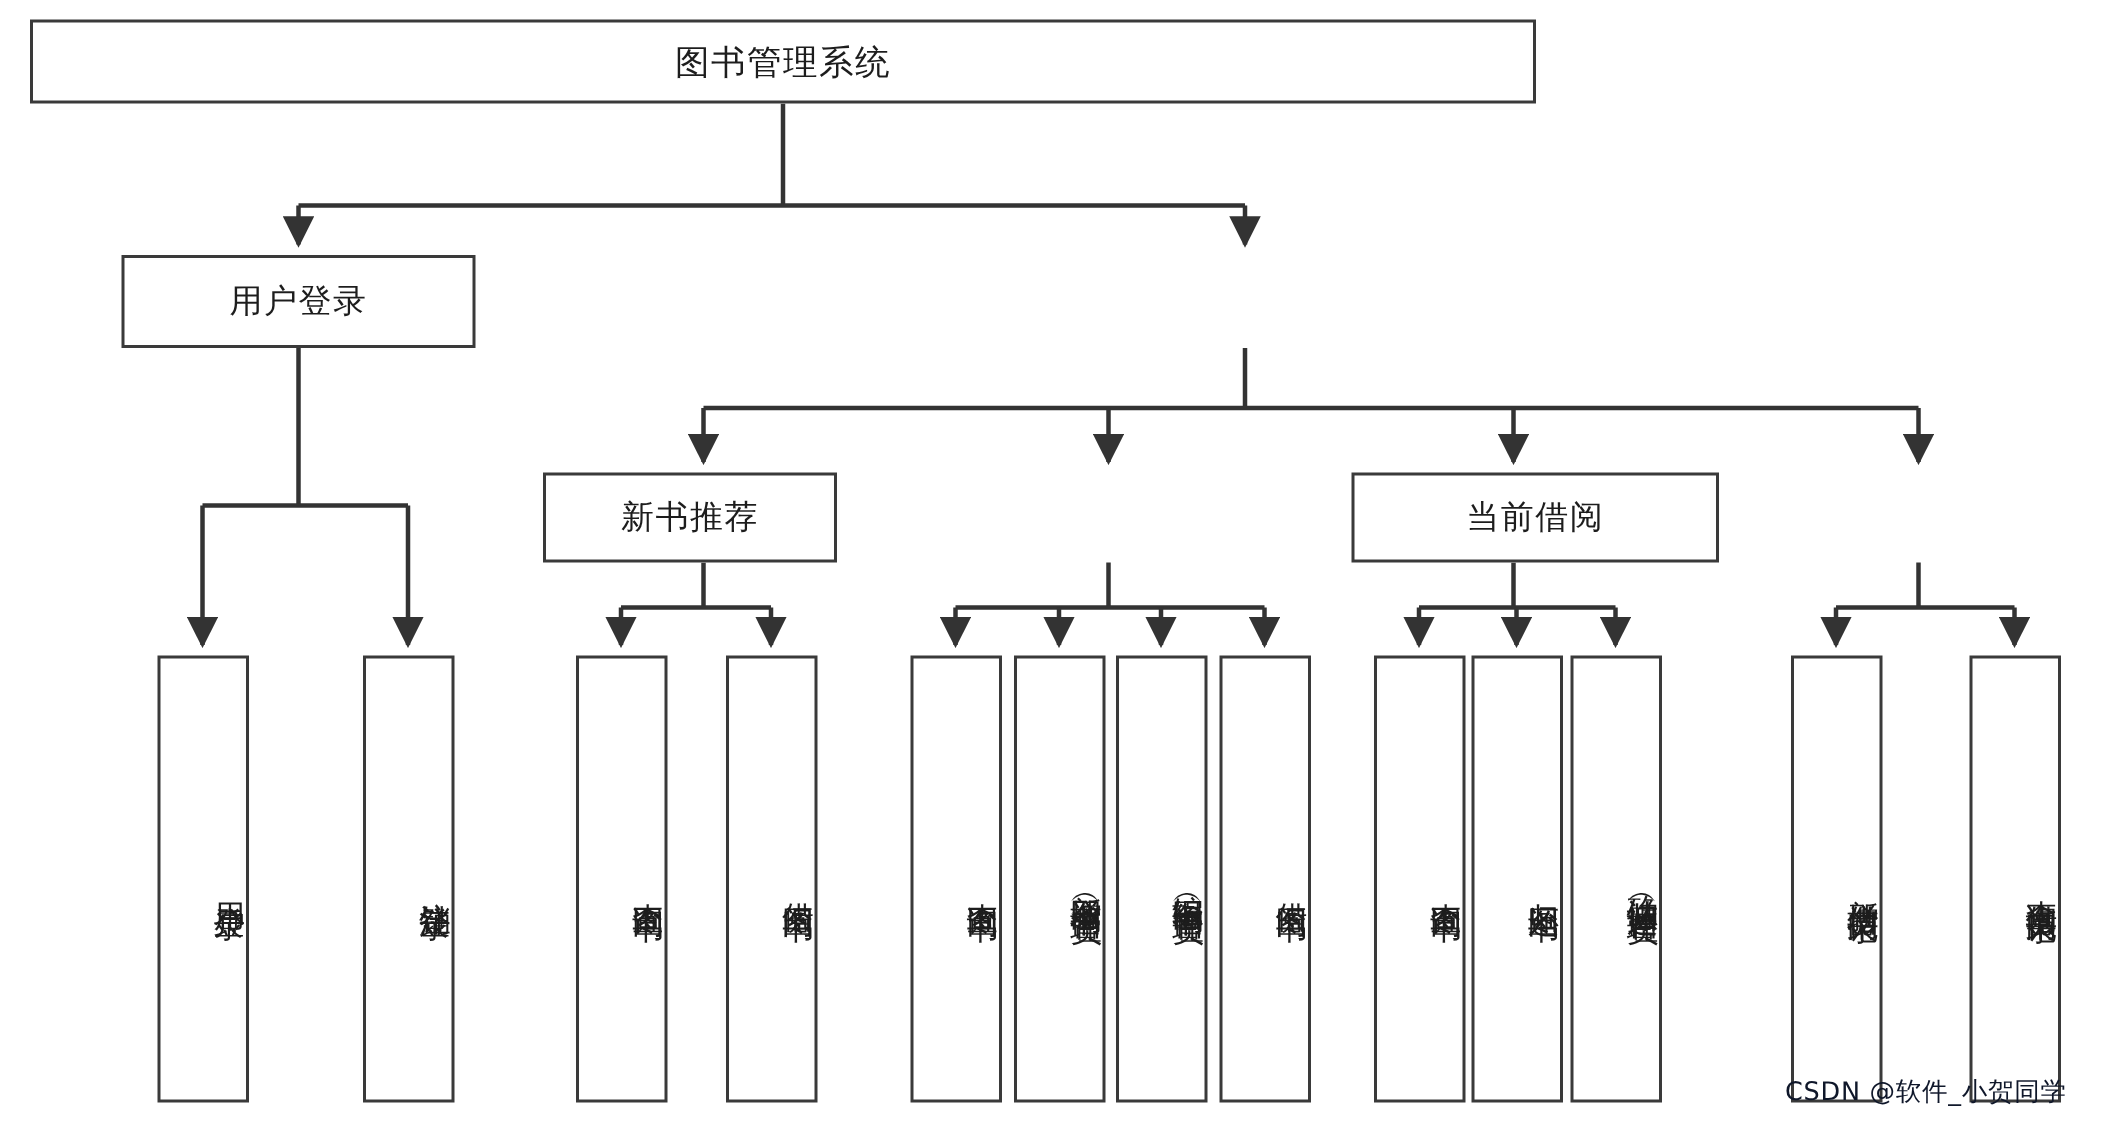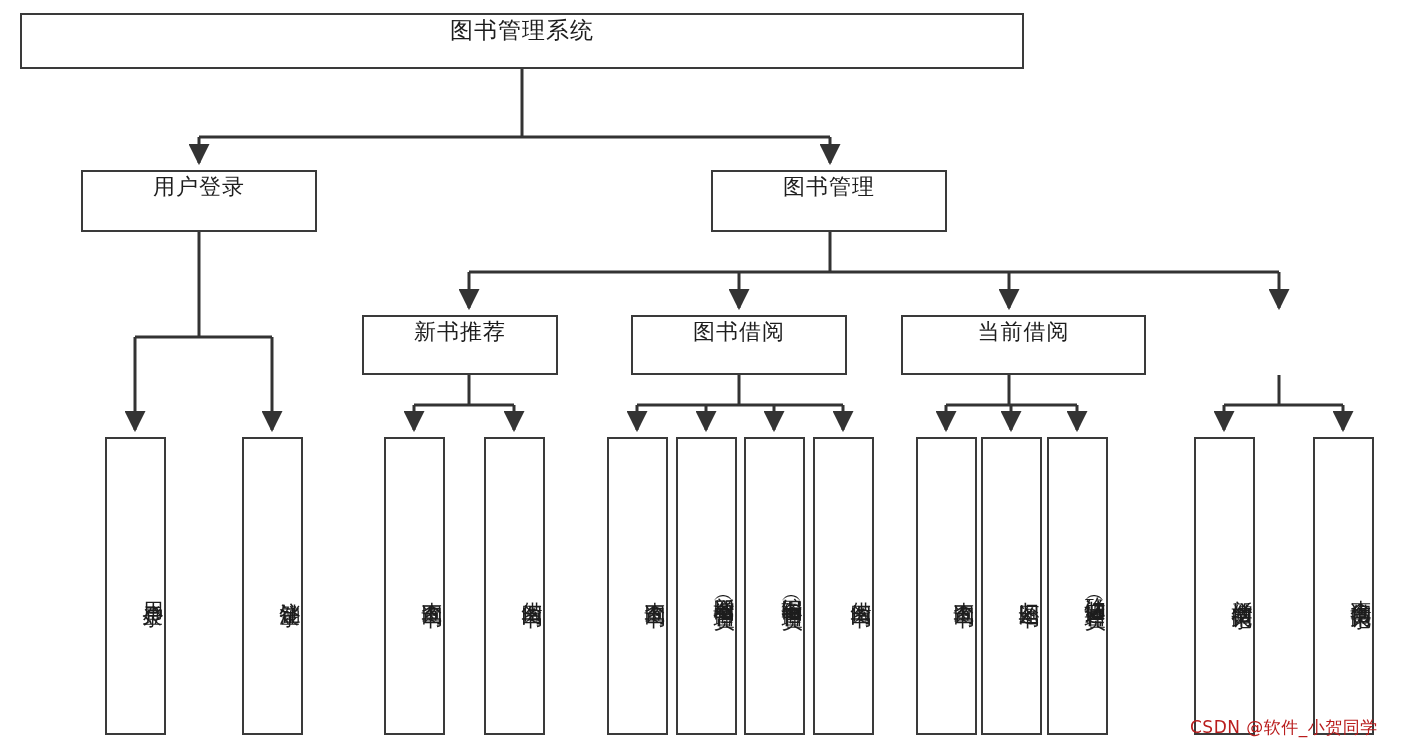--- a/index.html
+++ b/index.html
@@ -25,20 +25,21 @@
     width: 1405px;
     height: 747px;
     pointer-events: none;
   }
   .node {
     position: absolute;
     box-sizing: border-box;
     background: #ffffff;
     border: 2px solid #3a3a3a;
     display: flex;
+    align-items: center;
     justify-content: center;
     color: #1d1d1d;
   }
   .node.horiz {
     font-size: 22px;
     letter-spacing: 1px;
   }
   .node.vert {
     writing-mode: vertical-rl;
     text-orientation: upright;
@@ -52,21 +53,21 @@
   .node.vert > span {
     display: block;
     writing-mode: vertical-rl;
     text-orientation: upright;
   }
   .node.root {
     font-size: 23px;
   }
   .watermark {
     position: absolute;
-    color: #b91c1c;
+    color: #0f172a;
     font-size: 17px;
     letter-spacing: 0.5px;
     white-space: nowrap;
     user-select: none;
   }
 </style>
 </head>
 <body>
 
 <div id="canvas">
@@ -121,29 +122,23 @@
     </g>
   </svg>
 
   <div class="node horiz root" style="left:20px; top:13px; width:1004px; height:56px;">
     <span>图书管理系统</span>
   </div>
 
   <div class="node horiz" style="left:81px; top:170px; width:236px; height:62px;">
     <span>用户登录</span>
   </div>
-  <div class="node horiz" style="left:711px; top:170px; width:236px; height:62px;">
-    <span>图书管理</span>
-  </div>
 
   <div class="node horiz" style="left:362px; top:315px; width:196px; height:60px;">
     <span>新书推荐</span>
-  </div>
-  <div class="node horiz" style="left:631px; top:315px; width:216px; height:60px;">
-    <span>图书借阅</span>
   </div>
   <div class="node horiz" style="left:901px; top:315px; width:245px; height:60px;">
     <span>当前借阅</span>
   </div>
 
   <div class="node vert" style="left:105px; top:437px; width:61px; height:298px;">
     <span>用户登录</span>
   </div>
   <div class="node vert" style="left:242px; top:437px; width:61px; height:298px;">
     <span>注销登录</span>

